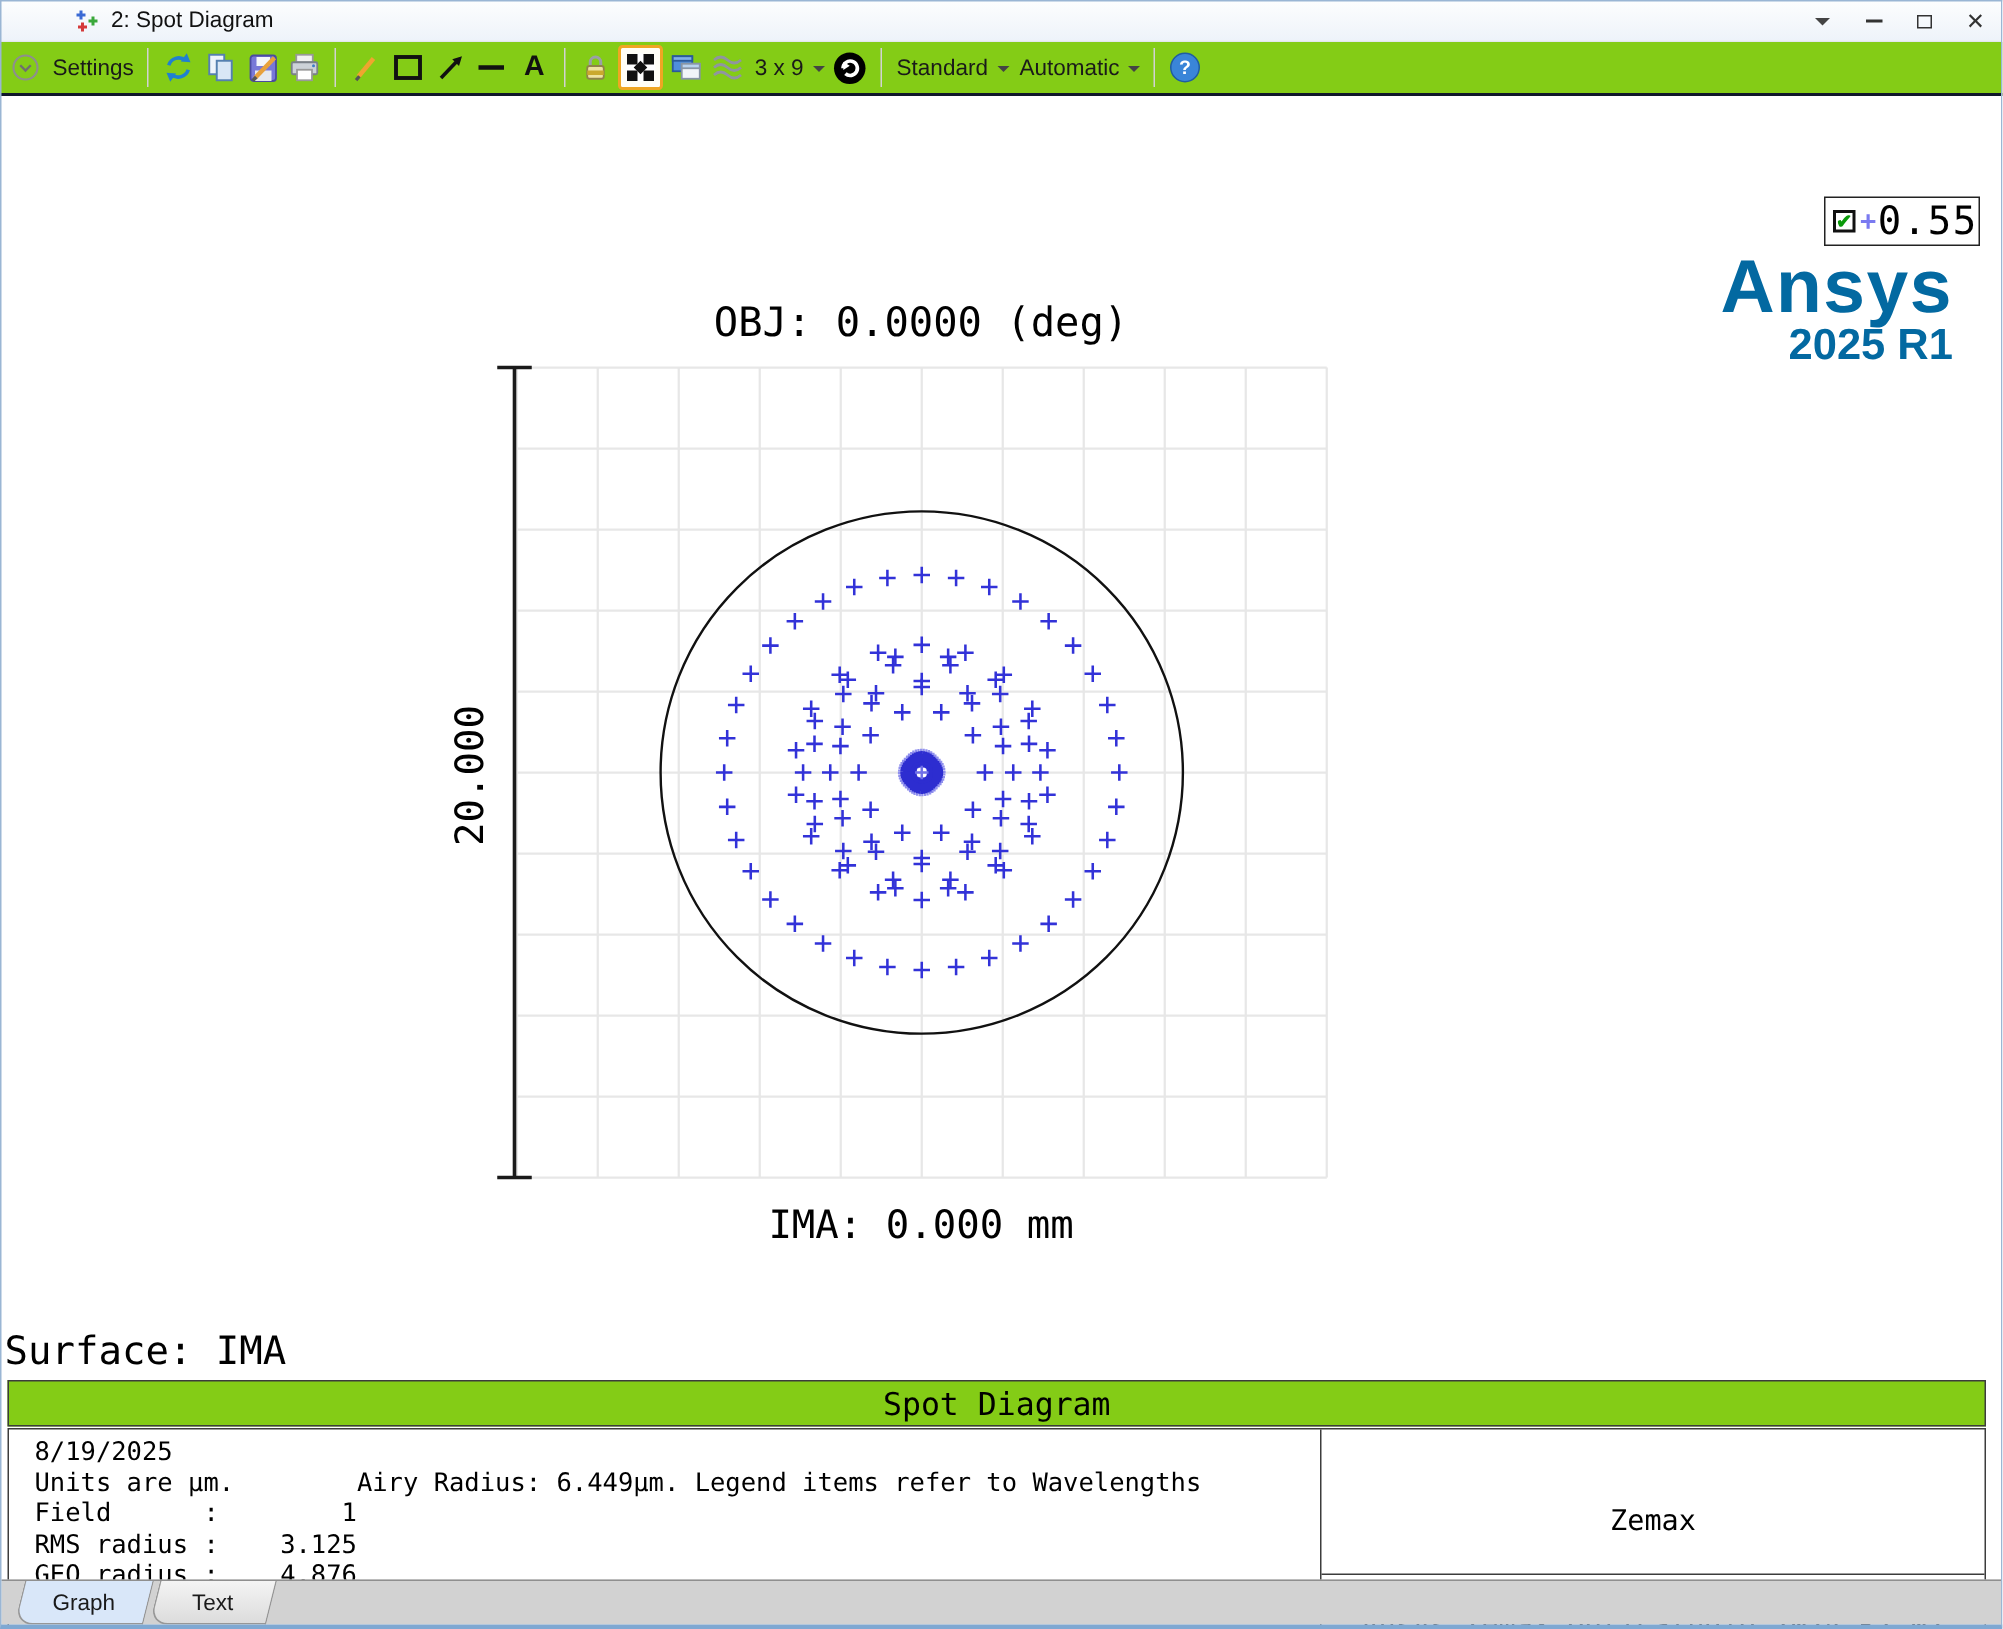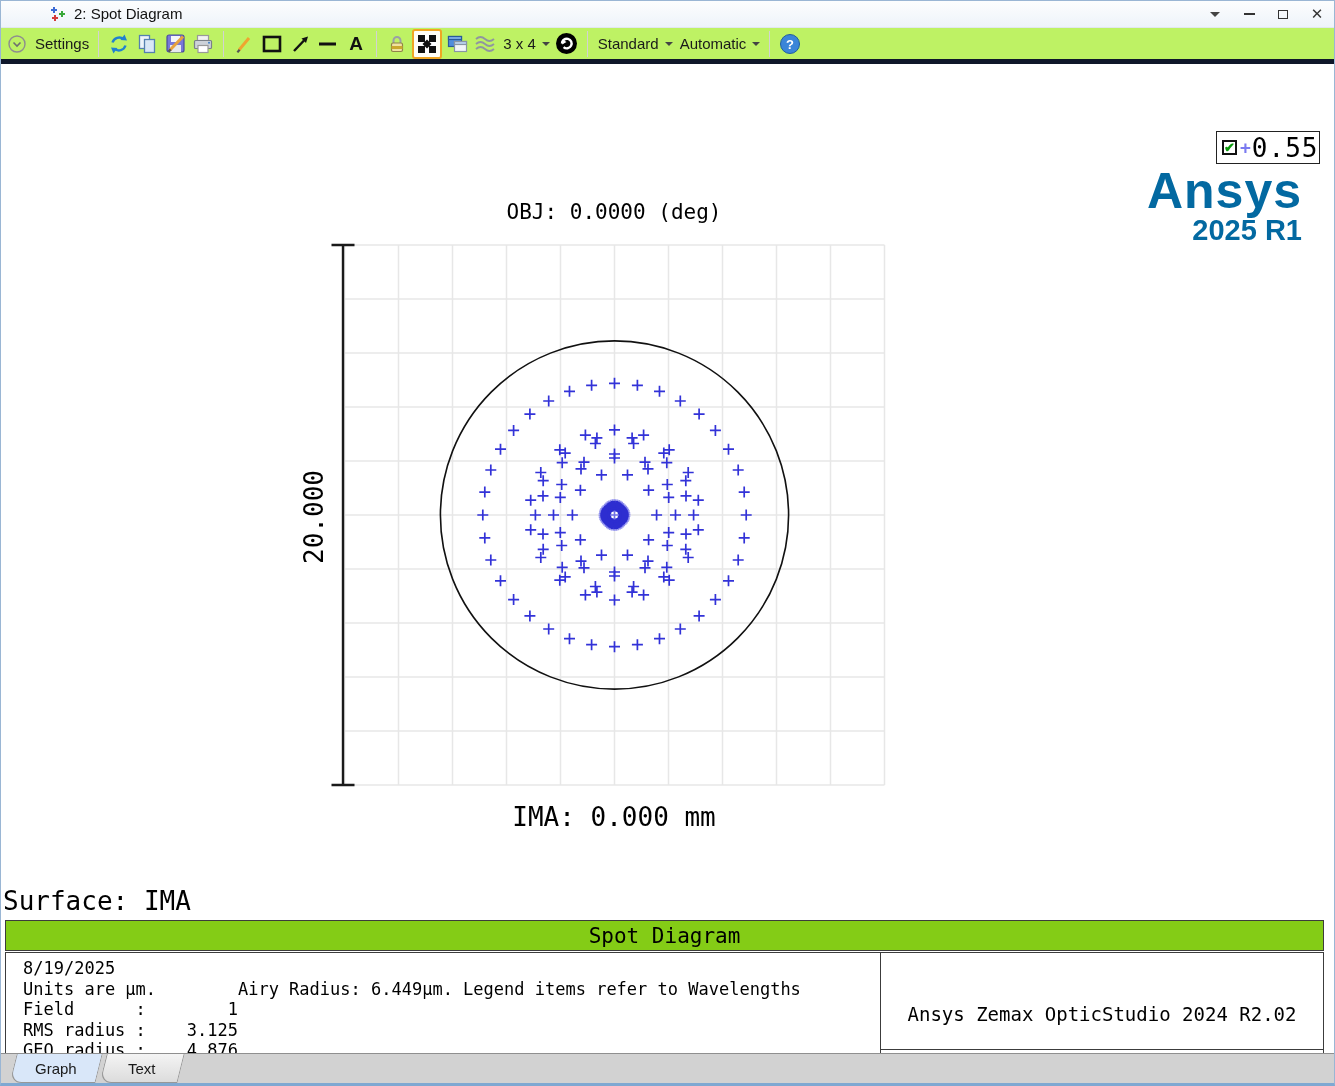--- a/index.html
+++ b/index.html
@@ -14,22 +14,22 @@
   .titlebar .appicon{margin-left:8px;width:18px;height:18px;}
   .titlebar .title{margin-left:8px;font-size:15px;color:#111;}
   .wincontrols{position:absolute;right:10px;top:0;height:28px;display:flex;align-items:center;gap:18px;}
   .wc{width:16px;height:16px;display:flex;align-items:center;justify-content:center;color:#333;cursor:default;}
   .wc .tri{width:0;height:0;border:5px solid transparent;border-top-color:#444;margin-top:5px;}
   .wc .min{width:11px;height:2px;background:#333;}
   .wc .max{width:10px;height:9px;border:1.8px solid #333;box-sizing:border-box;}
   .wc.close{font-size:15px;}
 
   
-  .toolbar{position:absolute;left:0;top:28px;width:100%;height:36px;background:#bef264;
-           border-bottom:5px solid #0f172a;display:flex;align-items:center;box-sizing:border-box;}
+  .toolbar{position:absolute;left:0;top:28px;width:100%;height:36px;background:#84cc16;
+           border-bottom:2px solid #0f172a;display:flex;align-items:center;box-sizing:border-box;}
   .tbtn{height:28px;min-width:26px;display:flex;align-items:center;justify-content:center;margin:0 1px;border-radius:3px;}
   .tsep{width:1px;height:26px;background:#d2d2d2;margin:0 6px;}
   .tlabel{font-size:15px;color:#1a1a1a;padding:0 3px;}
   .caret{width:0;height:0;border:4px solid transparent;border-top-color:#444;margin:5px 2px 0 3px;}
   .settings{display:flex;align-items:center;gap:6px;margin-left:8px;}
   .hl{border:2px solid #efa623;background:#fffef6;border-radius:3px;height:26px;min-width:26px;}
 
   
   .content{position:absolute;left:0;top:64px;width:100%;height:989px;background:#fff;}
   .mono{font-family:"DejaVu Sans Mono",monospace;color:#000;}
@@ -39,21 +39,21 @@
   .legendbox .chk{width:15px;height:15px;border:2px solid #111;box-sizing:border-box;margin-left:5px;
                   display:flex;align-items:center;justify-content:center;background:#fff;}
   .legendbox .chk span{color:#0a9a0a;font-size:13px;font-weight:bold;line-height:1;}
   .legendbox .plus{color:#7a7af0;font-size:18px;font-weight:bold;margin:0 1px 0 3px;}
   .legendbox .wl{font-size:26px;letter-spacing:1px;}
 
   .watermark{position:absolute;right:33px;top:103px;text-align:right;color:#0369a1;font-weight:bold;z-index:0;}
   .watermark .w1{font-size:50px;line-height:48px;letter-spacing:1px;}
   .watermark .w2{font-size:29px;line-height:30px;}
 
-  .plot-title{position:absolute;left:344px;top:136px;width:540px;text-align:center;font-size:21px;}
+  .plot-title{position:absolute;left:344px;top:136px;width:540px;text-align:center;font-size:27px;}
   .plot-xlabel{position:absolute;left:344px;top:738px;width:540px;text-align:center;font-size:26px;}
   .plot-scale{position:absolute;left:240px;top:437px;width:150px;height:32px;text-align:center;
               font-size:26px;transform:rotate(-90deg);}
   .surface{position:absolute;left:3px;top:822px;font-size:26px;}
 
   
   .ftable{position:absolute;left:5px;top:856px;width:1319px;box-sizing:border-box;}
   .fhead{border:1px solid #3c3c3c;height:31px;display:flex;align-items:center;justify-content:center;
          font-size:21px;box-sizing:border-box;background:#84cc16;margin-bottom:1px;}
   .fbody{border:1px solid #3c3c3c;height:164px;display:flex;box-sizing:border-box;background:#fff;}
@@ -197,21 +197,21 @@
     </svg>
   </div>
   <div class="tbtn">
     <svg width="24" height="22" viewBox="0 0 24 22">
       <path d="M3 6q4.5-4 9 0t9 0" fill="none" stroke="#9095a0" stroke-width="1.8"></path>
       <path d="M3 11q4.5-4 9 0t9 0" fill="none" stroke="#9095a0" stroke-width="1.8"></path>
       <path d="M3 16q4.5-4 9 0t9 0" fill="none" stroke="#9095a0" stroke-width="1.8"></path>
     </svg>
   </div>
   <div class="tbtn">
-    <span class="tlabel">3 x 4</span>
+    <span class="tlabel">3 x 9</span>
     <span class="caret"></span>
   </div>
   <div class="tbtn">
     <svg width="23" height="23" viewBox="0 0 23 23">
       <circle cx="11.5" cy="11.5" r="10.5" fill="#000"></circle>
       <path d="M7 11.5a4.8 4.8 0 1 1 1.6 3.6" fill="none" stroke="#fff" stroke-width="2.4"></path>
       <polygon points="7.2,7.2 7.2,12.6 11.5,9.9" fill="#fff"></polygon>
     </svg>
   </div>
   <div class="tsep"></div>
@@ -278,20 +278,21 @@
       <div class="fleft mono">
         <div>8/19/2025</div>
         <div>Units are µm.        Airy Radius: 6.449µm. Legend items refer to Wavelengths</div>
         <div>Field      :        1</div>
         <div>RMS radius :    3.125</div>
         <div>GEO radius :    4.876</div>
         <div>Scale bar  :   20.000     Reference  : Chief Ray</div>
       </div>
       <div class="fright">
         <div class="frtop mono">
+          <div>Zemax</div>
           <div>Ansys Zemax OpticStudio 2024 R2.02</div>
         </div>
         <div class="frbot mono">
           
           
         </div>
       </div>
     </div>
   </div>
 </div>

